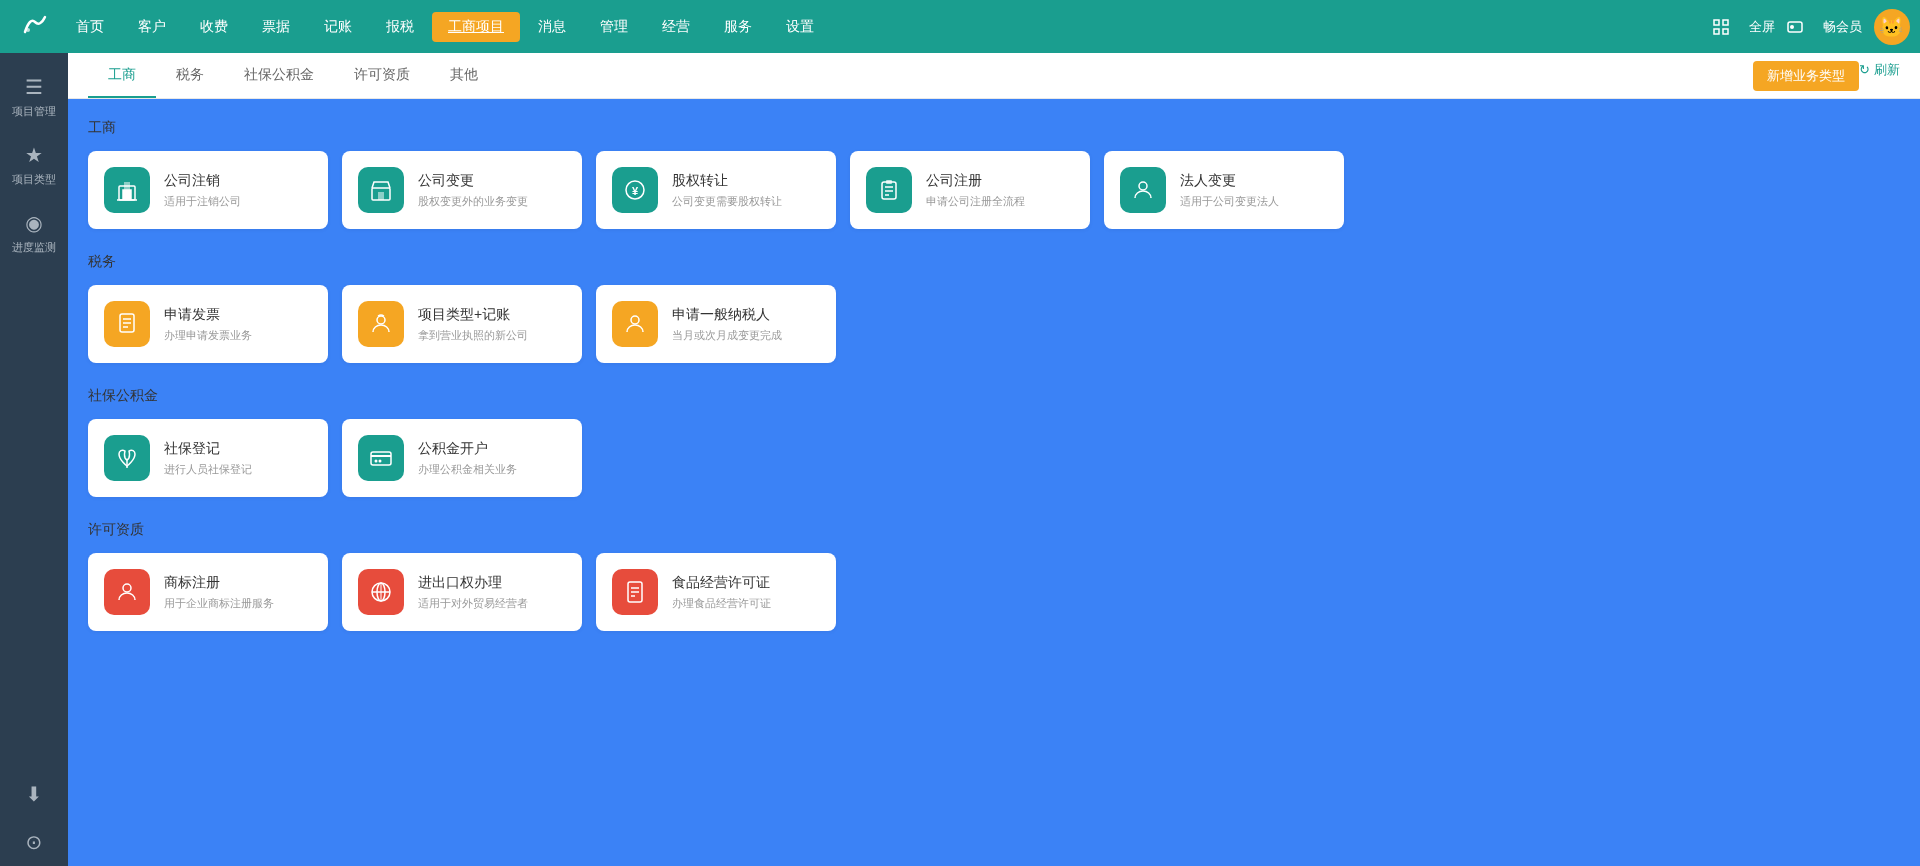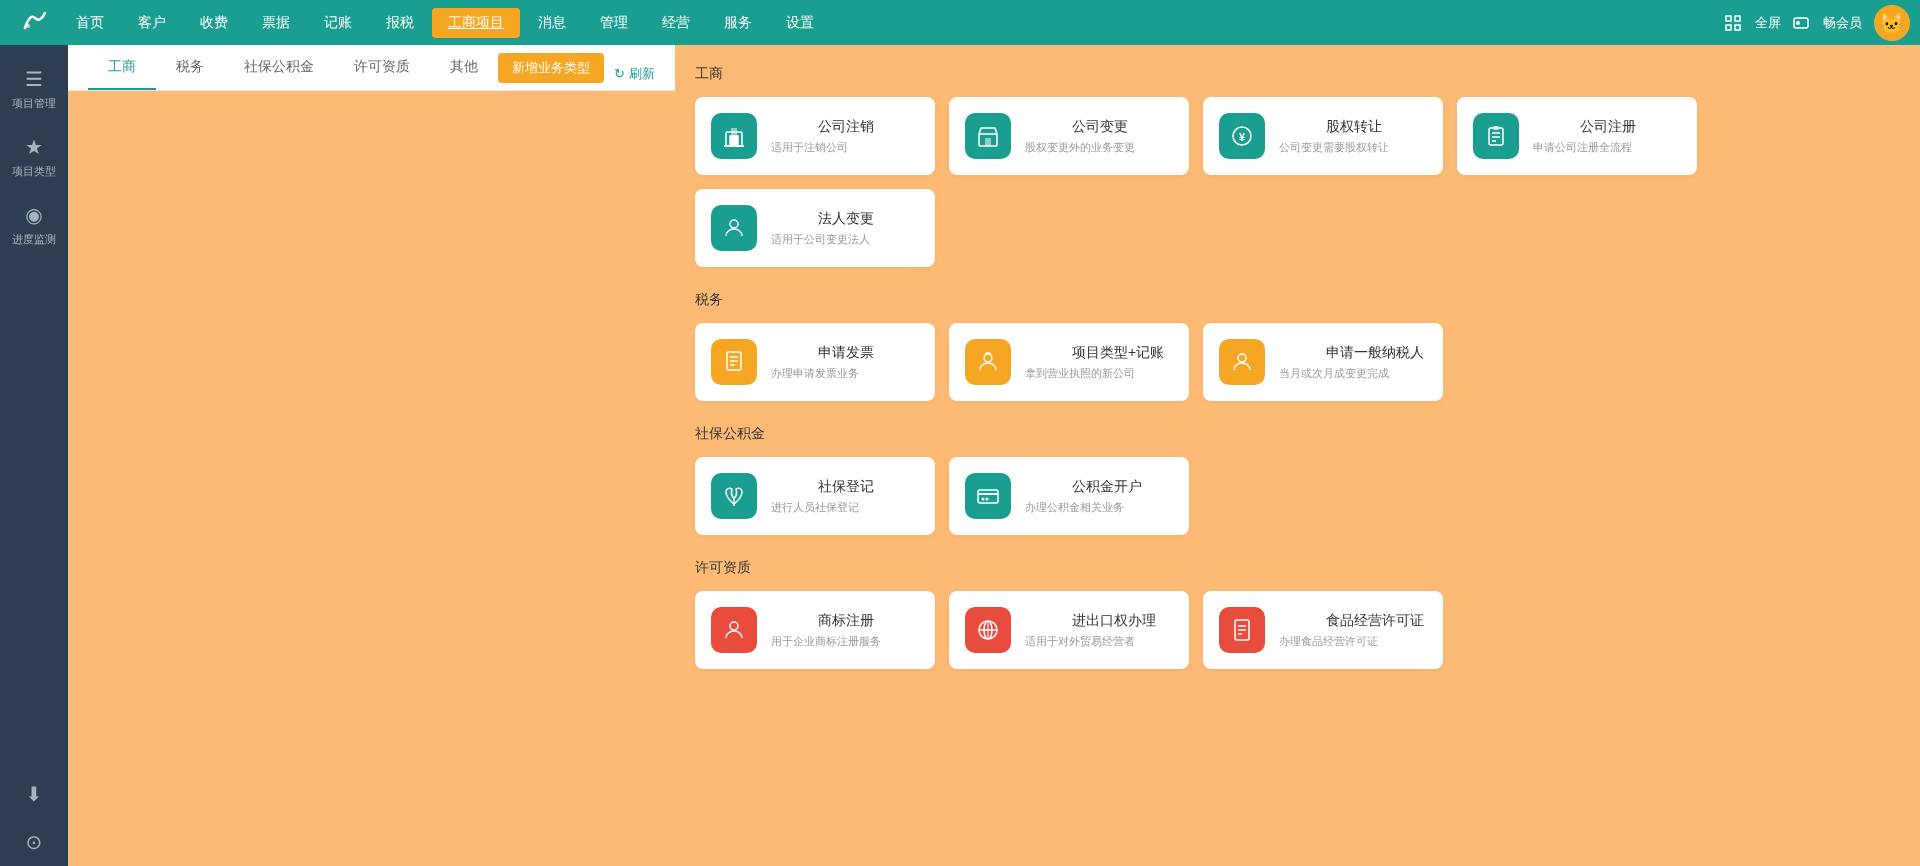--- a/index.html
+++ b/index.html
@@ -1,21 +1,21 @@
 <!DOCTYPE html>
 <html><head>
   <meta charset="utf-8">
   <style>
     * { box-sizing: border-box; margin: 0; padding: 0; }
     body { font-family: 'Microsoft YaHei', Arial, sans-serif; background: #f0f2f5; display: flex; flex-direction: column; height: 866px; overflow: hidden; }
 
     
     .top-nav {
       background: #1a9e8f;
-      height: 45px;
+      height: 53px;
       display: flex;
       align-items: center;
       padding: 0 10px;
       flex-shrink: 0;
     }
     .top-nav-logo {
       width: 50px;
       height: 50px;
       display: flex;
       align-items: center;
@@ -46,21 +46,21 @@
     .top-nav-right {
       display: flex;
       align-items: center;
       gap: 12px;
       color: white;
       font-size: 13px;
     }
     .top-nav-right-item {
       display: flex;
       align-items: center;
-      gap: 14px;
+      gap: 20px;
       cursor: pointer;
       justify-content: flex-end;
     }
     .mascot {
       width: 36px;
       height: 36px;
       background: #f5a623;
       border-radius: 50%;
       display: flex;
       align-items: center;
@@ -102,22 +102,22 @@
     }
     .sidebar-bottom {
       margin-top: auto;
       width: 100%;
     }
 
     
     .content-area {
       flex: 1;
       display: flex;
-      flex-direction: row;
-      background: #fdba74;
+      flex-direction: column;
+      background: #3b82f6;
       overflow: hidden;
     }
 
     
     .tab-bar {
       background: white;
       display: flex;
       align-items: center;
       padding: 0 20px;
       border-bottom: 1px solid #e8e8e8;
@@ -141,22 +141,21 @@
       border-bottom: 2px solid transparent;
       white-space: nowrap;
     }
     .tab-item.active {
       color: #1a9e8f;
       border-bottom: 2px solid #1a9e8f;
       font-weight: 500;
     }
     .tab-bar-right {
       display: flex;
-      align-items: flex-end;
-      gap: 10px;
+      align-items: flex-start;
     }
     .btn-new-type {
       background: #f5a623;
       color: white;
       border: none;
       padding: 6px 14px;
       border-radius: 4px;
       font-size: 13px;
       cursor: pointer;
     }
@@ -211,21 +210,21 @@
       border-radius: 10px;
       display: flex;
       align-items: center;
       justify-content: center;
       font-size: 22px;
       flex-shrink: 0;
       color: white;
     }
 
     .card-info { display: flex; flex-direction: column; gap: 4px; }
-    .card-title { font-size: 14px; color: #333; font-weight: 500; margin-left: 47px; }
+    .card-title { font-size: 14px; color: #333; font-weight: 500; }
     .card-desc { font-size: 11px; color: #999; }
 
     
     .icon-teal { background: #1a9e8f; }
     .icon-orange { background: #f5a623; }
     .icon-red { background: #e74c3c; }
 
     
     .scroll-content::-webkit-scrollbar { width: 6px; }
     .scroll-content::-webkit-scrollbar-track { background: #f0f0f0; }

